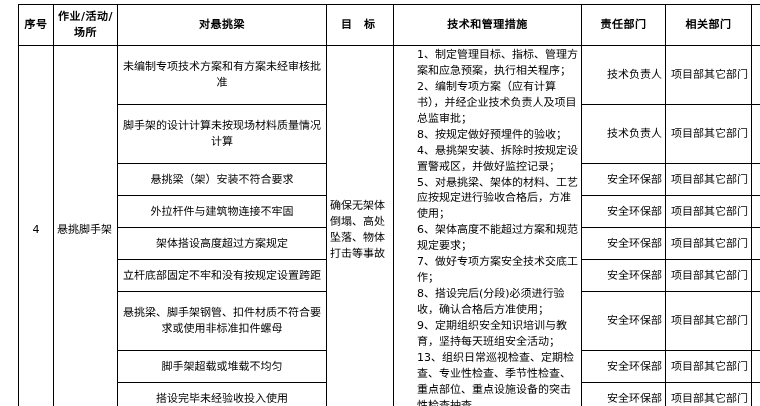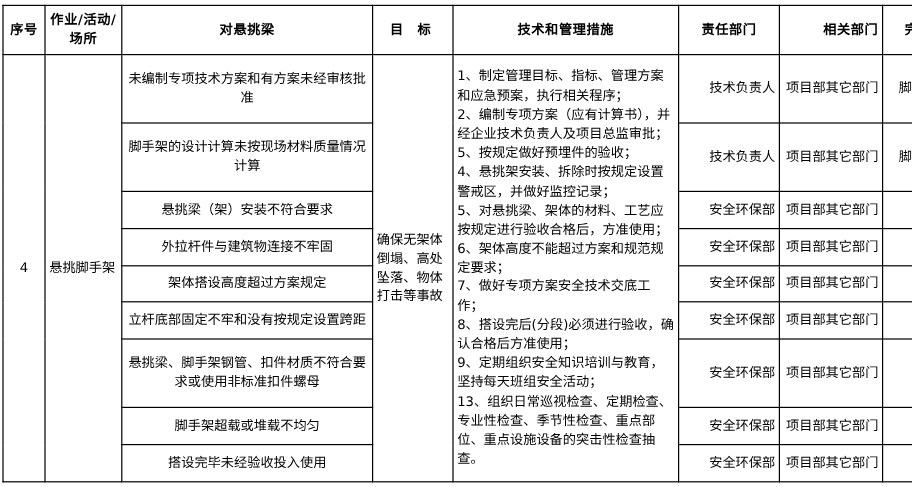--- a/index.html
+++ b/index.html
@@ -12,21 +12,21 @@
     width: 760px;
     height: 406px;
     font-family: "DejaVu Sans", "Liberation Sans", sans-serif;
     color: #000000;
     overflow: hidden;
   }
   .sheet {
     width: 623px;
     height: 406px;
     box-sizing: border-box;
-    padding: 4px 2px 2px 2px;
+    padding: 4px 2px 2px 18px;
   }
   table.risk-table {
     width: 752px;
     height: 398px;
     border-collapse: collapse;
     table-layout: fixed;
     margin: 0 auto;
   }
   table.risk-table th,
   table.risk-table td {
@@ -46,21 +46,21 @@
     line-height: 1.25;
     height: 38px;
     padding: 0 2px;
   }
   th.h-seq      { width: 28px; }
   th.h-activity { width: 57px; }
   th.h-hazard   { width: 202px; }
   th.h-target   { width: 60px; letter-spacing: 4px; }
   th.h-measures { width: 181px; }
   th.h-resp     { width: 77px; }
-  th.h-related  { width: 79px; text-align: right; }
+  th.h-related  { width: 79px; }
   th.h-time     { width: 76px; }
 
   td.c-seq {
     text-align: center;
     font-size: 12px;
   }
   td.c-activity {
     text-align: left;
     font-size: 12px;
     line-height: 1.5;
@@ -84,20 +84,21 @@
   }
   td.c-measures {
     text-align: left;
     font-size: 11px;
     line-height: 1.52;
     padding: 3px 4px 3px 5px;
     vertical-align: top;
   }
   td.c-measures .m-line {
     white-space: normal;
+    margin-left: 20px;
   }
   td.c-resp,
   td.c-related,
   td.c-time {
     text-align: right;
     font-size: 11px;
     line-height: 1.45;
   }
 </style>
 </head>
@@ -119,21 +120,21 @@
     </thead>
     <tbody>
         <tr>
           <td class="c-seq" rowspan="9">4</td>
           <td class="c-activity" rowspan="9">悬挑脚手架</td>
           <td class="c-hazard">未编制专项技术方案和有方案未经审核批准</td>
           <td class="c-target" rowspan="9">确保无架体倒塌、高处坠落、物体打击等事故</td>
           <td class="c-measures" rowspan="9">
             <div class="m-line">1、制定管理目标、指标、管理方案和应急预案，执行相关程序；</div>
             <div class="m-line">2、编制专项方案（应有计算书），并经企业技术负责人及项目总监审批；</div>
-            <div class="m-line">5、按规定做好预埋件的验收；</div>
+            <div class="m-line">8、按规定做好预埋件的验收；</div>
             <div class="m-line">4、悬挑架安装、拆除时按规定设置警戒区，并做好监控记录；</div>
             <div class="m-line">5、对悬挑梁、架体的材料、工艺应按规定进行验收合格后，方准使用；</div>
             <div class="m-line">6、架体高度不能超过方案和规范规定要求；</div>
             <div class="m-line">7、做好专项方案安全技术交底工作；</div>
             <div class="m-line">8、搭设完后(分段)必须进行验收，确认合格后方准使用；</div>
             <div class="m-line">9、定期组织安全知识培训与教育，坚持每天班组安全活动；</div>
             <div class="m-line">13、组织日常巡视检查、定期检查、专业性检查、季节性检查、重点部位、重点设施设备的突击性检查抽查。</div>
           </td>
           <td class="c-resp">技术负责人</td>
           <td class="c-related">项目部其它部门</td>

